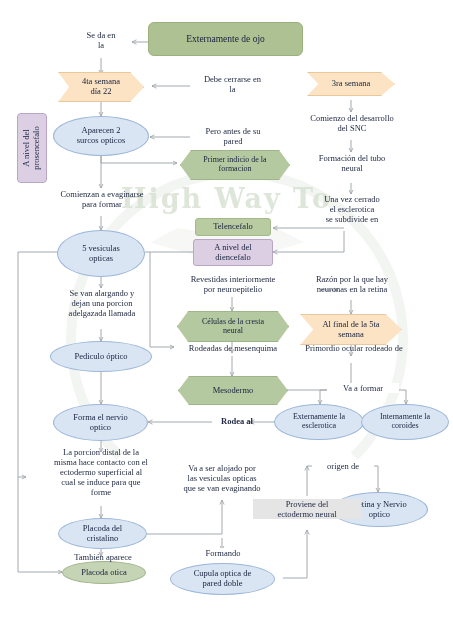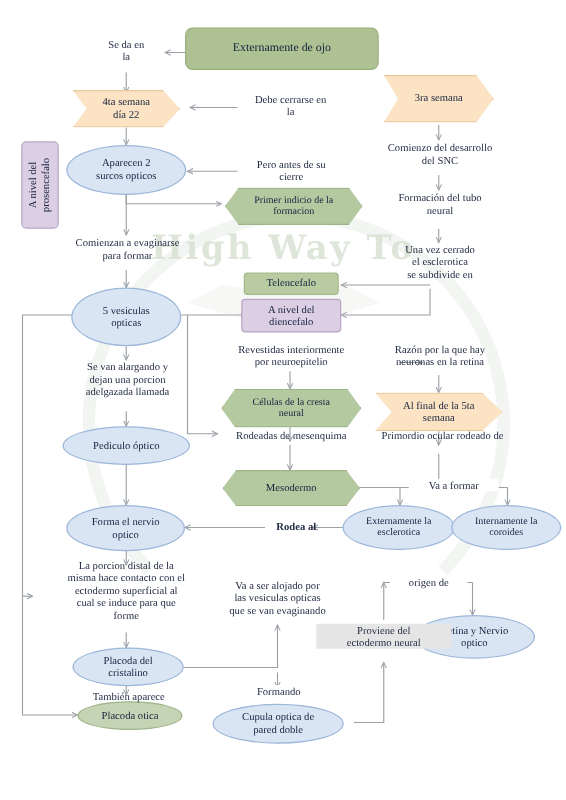--- a/index.html
+++ b/index.html
@@ -243,21 +243,21 @@
   <div class="node ell-blue" style="left:53px;top:116px;width:96px;height:40px;font-size:8.5px;">
     <span style="white-space:pre-line;">Aparecen 2
 surcos opticos</span>
   </div>
 
   <div class="node hex-green" style="left:180px;top:150px;width:110px;height:30px;font-size:8px;">
     <span style="white-space:pre-line;">Primer indicio de la
 formacion</span>
   </div>
 
-  <div class="node chev-orange" style="left:307px;top:60px;width:88px;height:38px;font-size:8.5px;text-align:center;">
+  <div class="node chev-orange" style="left:307px;top:72px;width:88px;height:24px;font-size:8.5px;text-align:center;">
     <span>3ra semana</span>
   </div>
 
   <div class="node ell-blue" style="left:57px;top:230px;width:88px;height:47px;font-size:8.5px;">
     <span style="white-space:pre-line;">5 vesiculas
 opticas</span>
   </div>
 
   <div class="node rect-green-sm" style="left:195px;top:218px;width:76px;height:18px;font-size:8.5px;">
     <span>Telencefalo</span>
@@ -320,21 +320,21 @@
 optico</span>
   </div>
 
   <div class="lbl" style="left:61px;top:30px;width:80px;font-size:8.5px;">Se da en
 la</div>
 
   <div class="lbl" style="left:180px;top:74px;width:105px;font-size:8.5px;">Debe cerrarse en
 la</div>
 
   <div class="lbl" style="left:182px;top:126px;width:102px;font-size:8.5px;">Pero antes de su
-cierre</div>
+pared</div>
 
   <div class="lbl" style="left:288px;top:113px;width:128px;font-size:8.5px;">Comienzo del desarrollo
 del SNC</div>
 
   <div class="lbl" style="left:297px;top:153px;width:110px;font-size:8.5px;">Formación del tubo
 neural</div>
 
   <div class="lbl" style="left:23px;top:189px;width:158px;font-size:8.5px;">Comienzan a evaginarse
 para formar</div>
 

